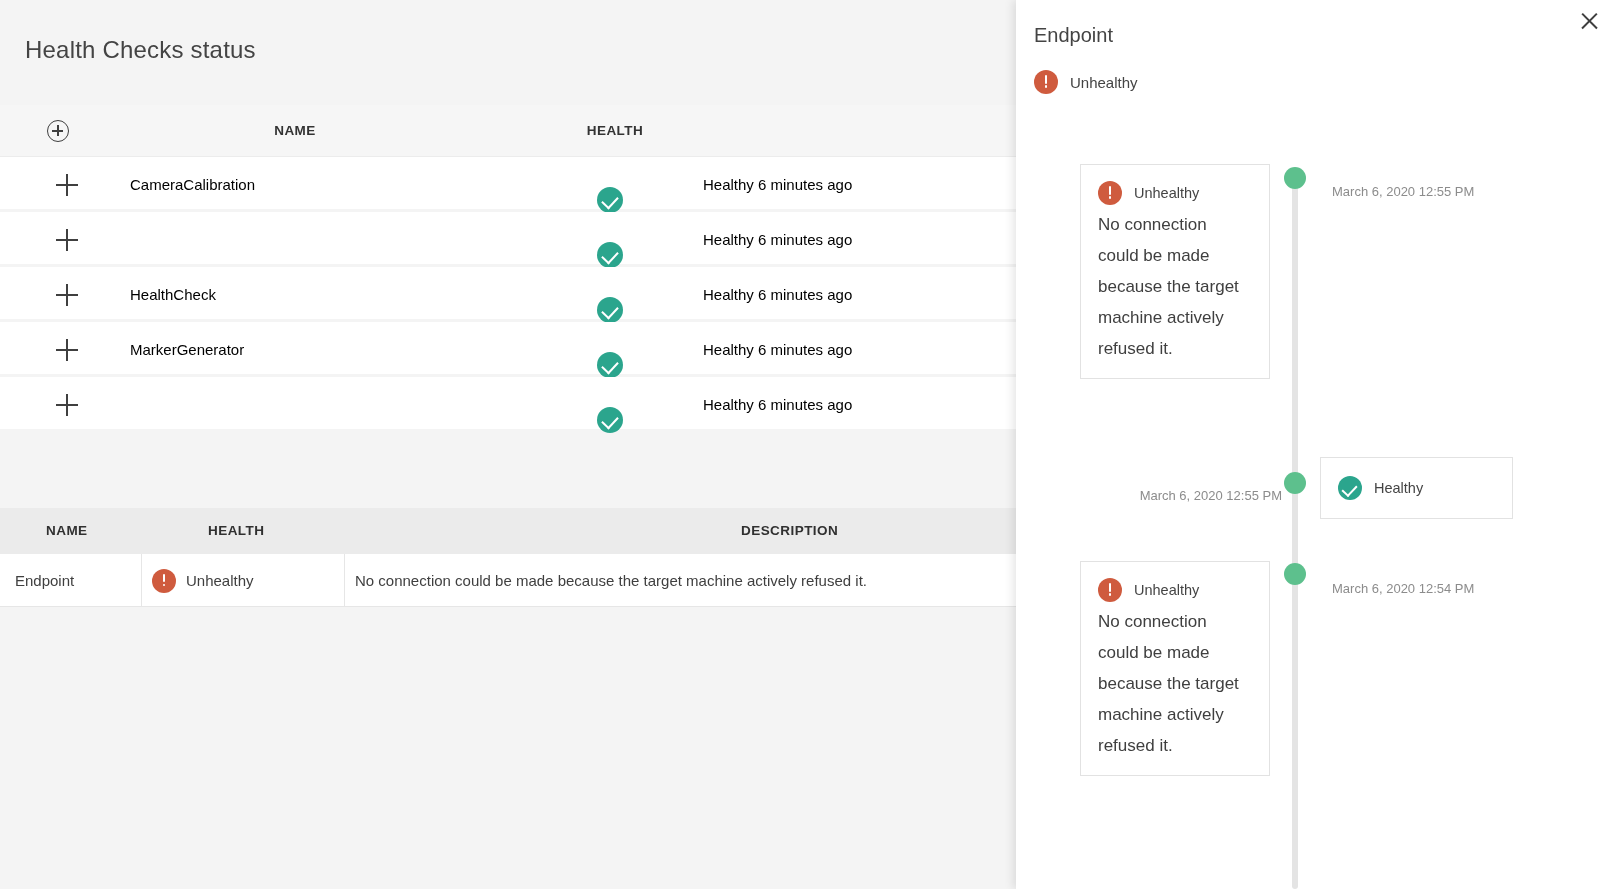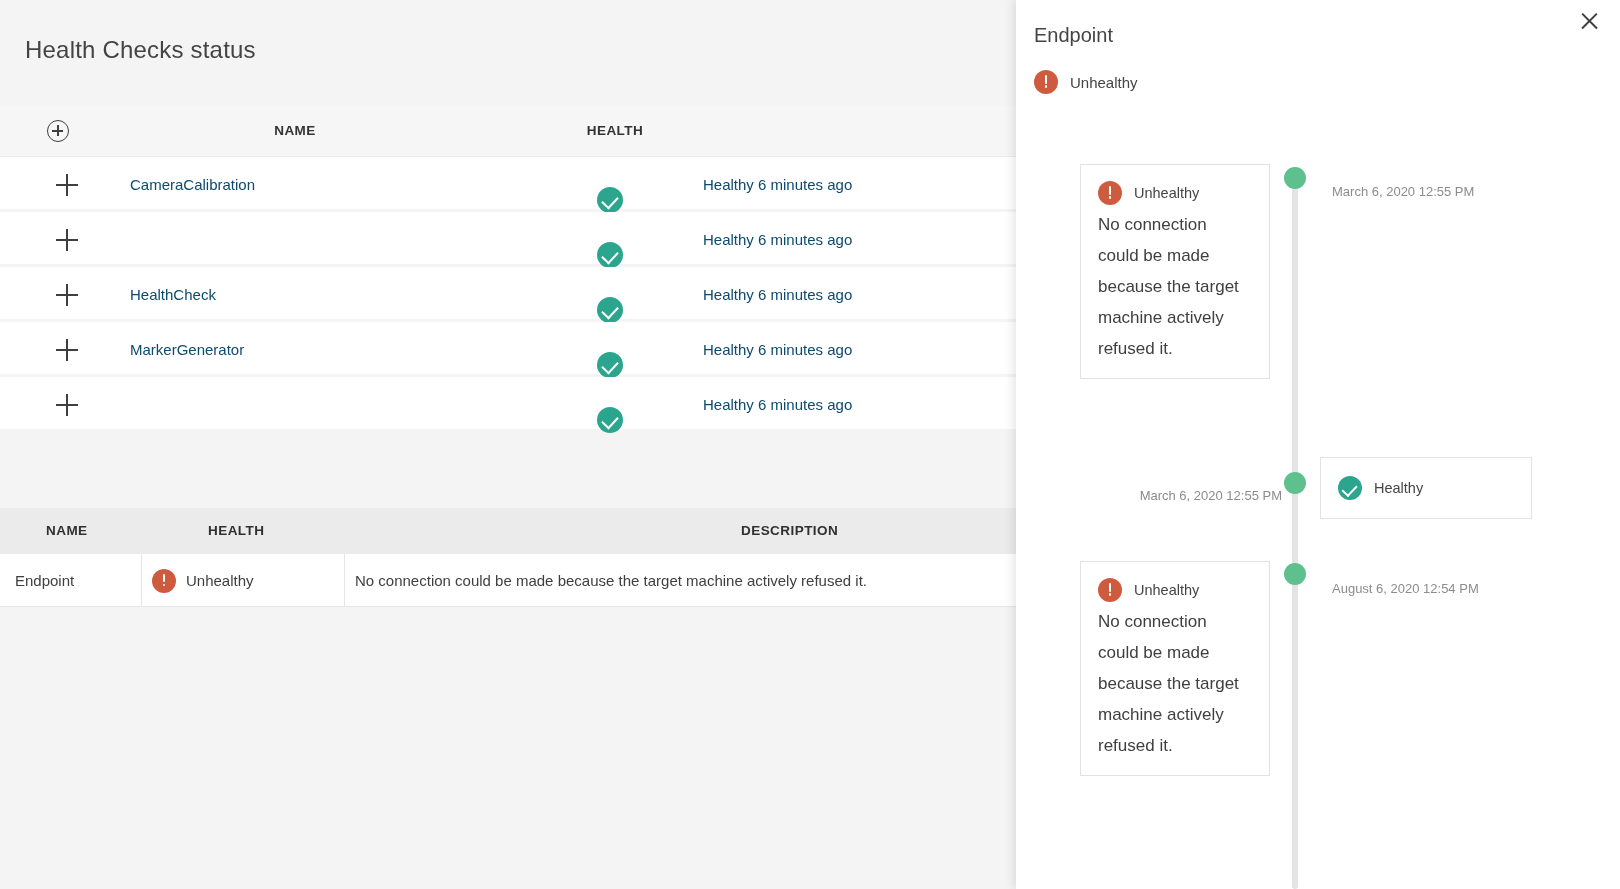--- a/index.html
+++ b/index.html
@@ -96,21 +96,21 @@
     border-bottom: 3px solid #f4f4f4;
   }
   .mt-row.is-selected { background: #d9f0e3; }
 
   .mt-row .cell {
     position: absolute;
     top: 0;
     height: 55px;
     line-height: 55px;
     font-size: 15px;
-    color: #0c4a6e;
+    color: #000000;
     white-space: nowrap;
   }
   .c-toggle { left: 47px; width: 40px; text-align: center; }
   .c-name   { left: 130px; }
   .c-health { left: 500px; width: 230px; }
   .c-state  { left: 703px; }
 
   .toggle-sign {
     display: inline-block;
     width: 22px; height: 22px;
@@ -327,21 +327,21 @@
 
   
   #tl-0 { top: 0px; }
   #tl-0 .tl-dot  { top: 17px; }
   #tl-0 .tl-time { left: 316px; top: 34px; }
   #tl-0 .tl-card { left: 64px; top: 14px; width: 190px; }
 
   #tl-1 { top: 290px; }
   #tl-1 .tl-dot  { top: 32px; }
   #tl-1 .tl-time { left: 2px; top: 48px; width: 264px; text-align: right; }
-  #tl-1 .tl-card { left: 304px; top: 17px; width: 212px; height: 62px; }
+  #tl-1 .tl-card { left: 304px; top: 17px; width: 193px; height: 62px; }
   #tl-1 .tl-card .tl-card-head { padding-top: 18px; }
 
   #tl-2 { top: 395px; }
   #tl-2 .tl-dot  { top: 18px; }
   #tl-2 .tl-time { left: 316px; top: 36px; }
   #tl-2 .tl-card { left: 64px; top: 16px; width: 190px; }
 </style>
 </head>
 <body>
 
@@ -461,21 +461,21 @@
         <div class="tl-card">
           <div class="tl-card-head">
             <span class="status-dot sm ok"></span>
             <span class="label">Healthy</span>
           </div>
         </div>
       </div>
 
       <div class="tl-entry" id="tl-2">
         <div class="tl-dot"></div>
-        <div class="tl-time">August 6, 2020 12:54 PM</div>
+        <div class="tl-time">March 6, 2020 12:54 PM</div>
         <div class="tl-card">
           <div class="tl-card-head">
             <span class="status-dot sm bad"></span>
             <span class="label">Unhealthy</span>
           </div>
           <div class="tl-card-desc">No connection could be made because the target machine actively refused it.</div>
         </div>
       </div>
 
     </div>

